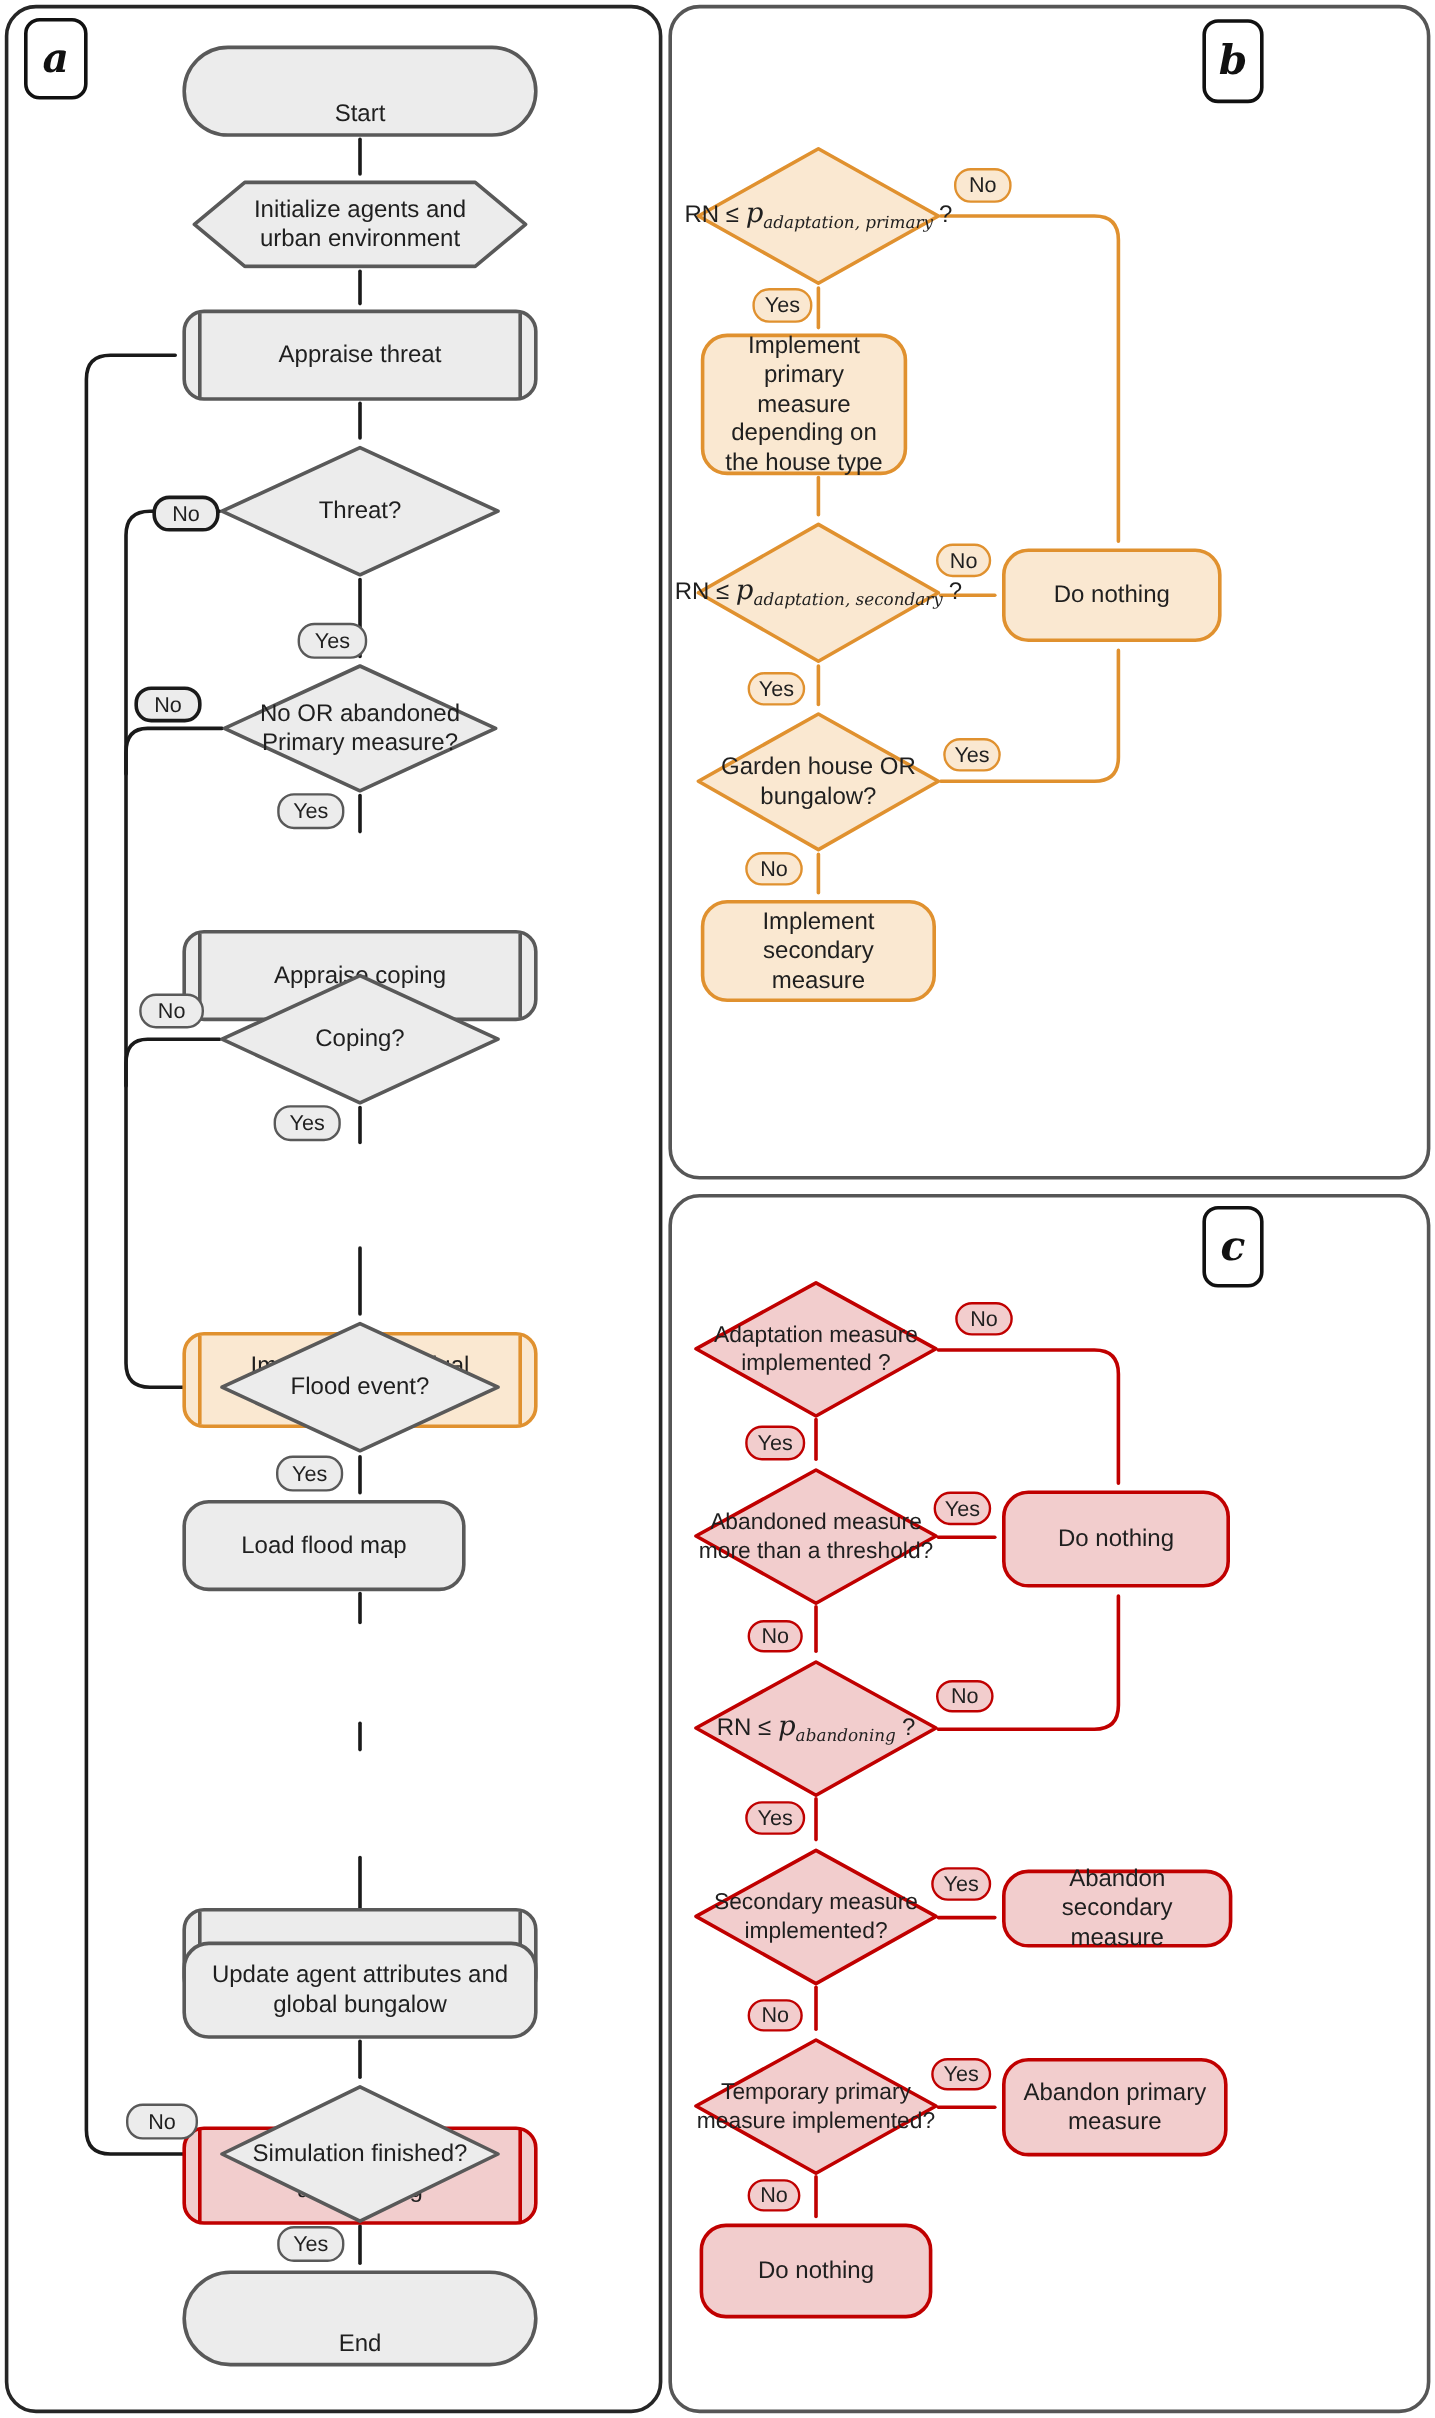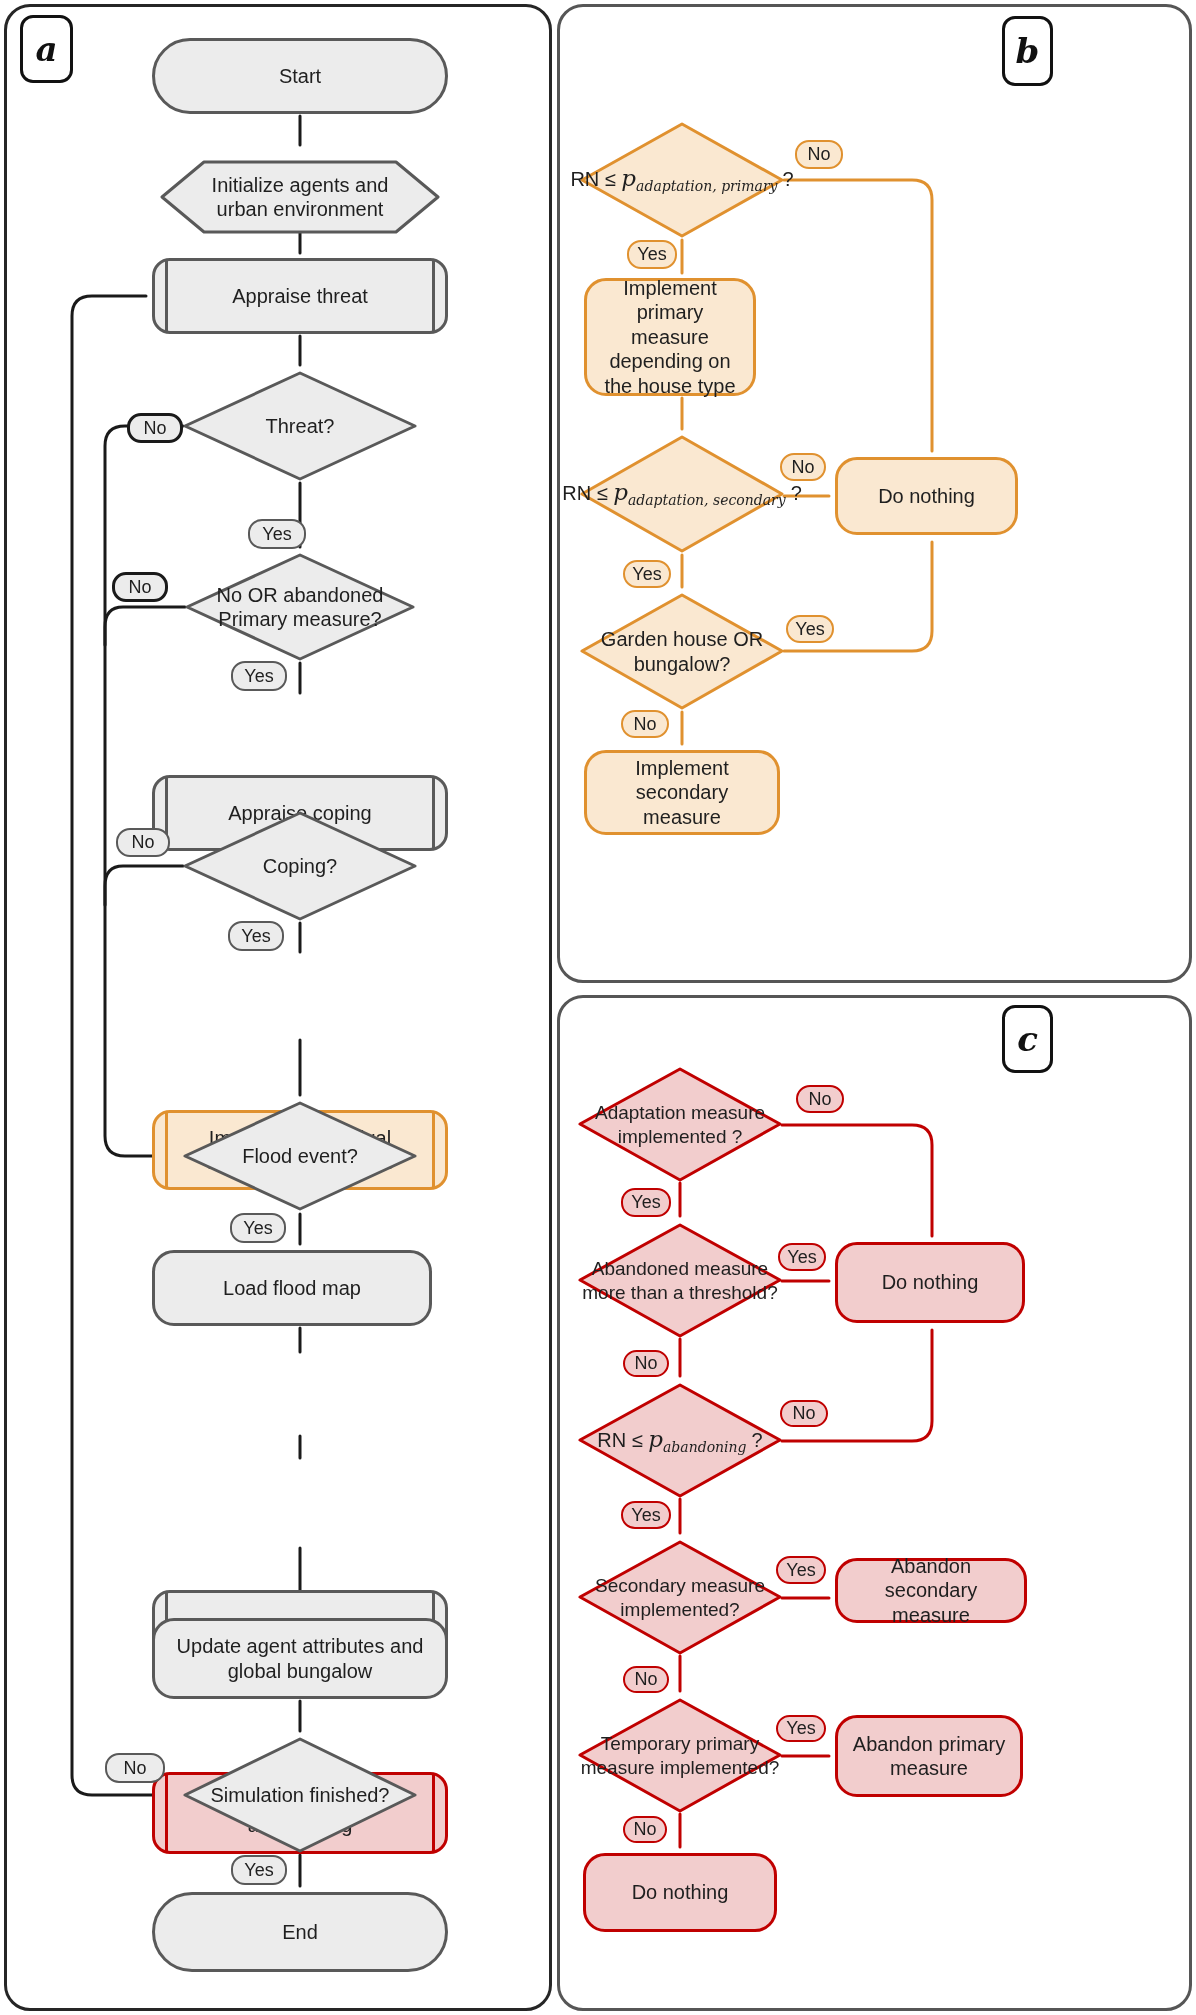--- a/index.html
+++ b/index.html
@@ -21,29 +21,29 @@
   .ah-o{fill:var(--orange-stroke);}
   .ah-r{fill:var(--red-stroke);}
   section{display:contents;}
   .node{position:absolute;z-index:2;box-sizing:border-box;display:flex;align-items:center;justify-content:center;
         text-align:center;font-size:20px;line-height:1.22;
         --s:var(--shape-stroke);--f:var(--shape-fill);}
   .node.orange{--s:var(--orange-stroke);--f:var(--orange-fill);}
   .node.red{--s:var(--red-stroke);--f:var(--red-fill);}
   .proc{border:3px solid var(--s);background:var(--f);border-radius:18px;padding:4px 14px;}
   .rrect{border-radius:22px;}
-  .stadium{border-radius:60px;}
+  .stadium{border-radius:60px;align-items:flex-end;}
   .predef{position:relative;padding:4px 26px;justify-content:center;}
   .predef::before,.predef::after{content:"";position:absolute;top:0;bottom:0;width:3px;background:var(--s);}
   .predef::before{left:10px;}
   .predef::after{right:10px;}
   .diamond{background:transparent;border:none;padding:0;}
   .diamond>svg{position:absolute;left:0;top:0;}
   .diamond polygon{fill:var(--f);stroke:var(--s);stroke-width:3;stroke-linejoin:round;}
-  .hex{background:transparent;border:none;padding:0;margin-top:10px;}
+  .hex{background:transparent;border:none;padding:0;}
   .hex>svg{position:absolute;left:0;top:0;}
   .hex polygon{fill:var(--f);stroke:var(--s);stroke-width:3;stroke-linejoin:round;}
   .dtext{position:relative;z-index:2;padding:0 14px;}
   .dtext.tight{padding:0 2px;font-size:19px;}
   .dtext.nowrap{white-space:nowrap;padding:0;}
   .badge{position:absolute;z-index:3;box-sizing:border-box;display:flex;align-items:center;justify-content:center;
          border-radius:14px;font-size:18px;border:2.5px solid var(--shape-stroke);background:var(--shape-fill);
          color:#1f1f1f;}
   .badge.dark{border-color:var(--line);border-width:3px;}
   .badge.orange{border-color:var(--orange-stroke);background:var(--orange-fill);}
@@ -163,21 +163,21 @@
       <span>Implement individual adaptation measures</span>
     </div>
 
     <div class="node diamond" style="left:183px;top:1101px;width:234px;height:110px">
       <svg width="234" height="110">
           <polygon points="117,2 232,55 117,108 2,55"></polygon>
         </svg>
       <div class="dtext">Flood event?</div>
     </div>
 
-    <div class="node proc rrect" style="left:152px;top:1250px;width:280px;height:76px">
+    <div class="node proc rrect" style="left:152px;top:1250px;width:236px;height:76px">
       <span>Load flood map</span>
     </div>
 
     <div class="node proc predef" style="left:152px;top:1358px;width:296px;height:76px">
       <span>Assess flood impact</span>
     </div>
 
     <div class="node proc predef red" style="left:152px;top:1464px;width:296px;height:82px">
       <span>Execute measure abandoning</span>
     </div>

